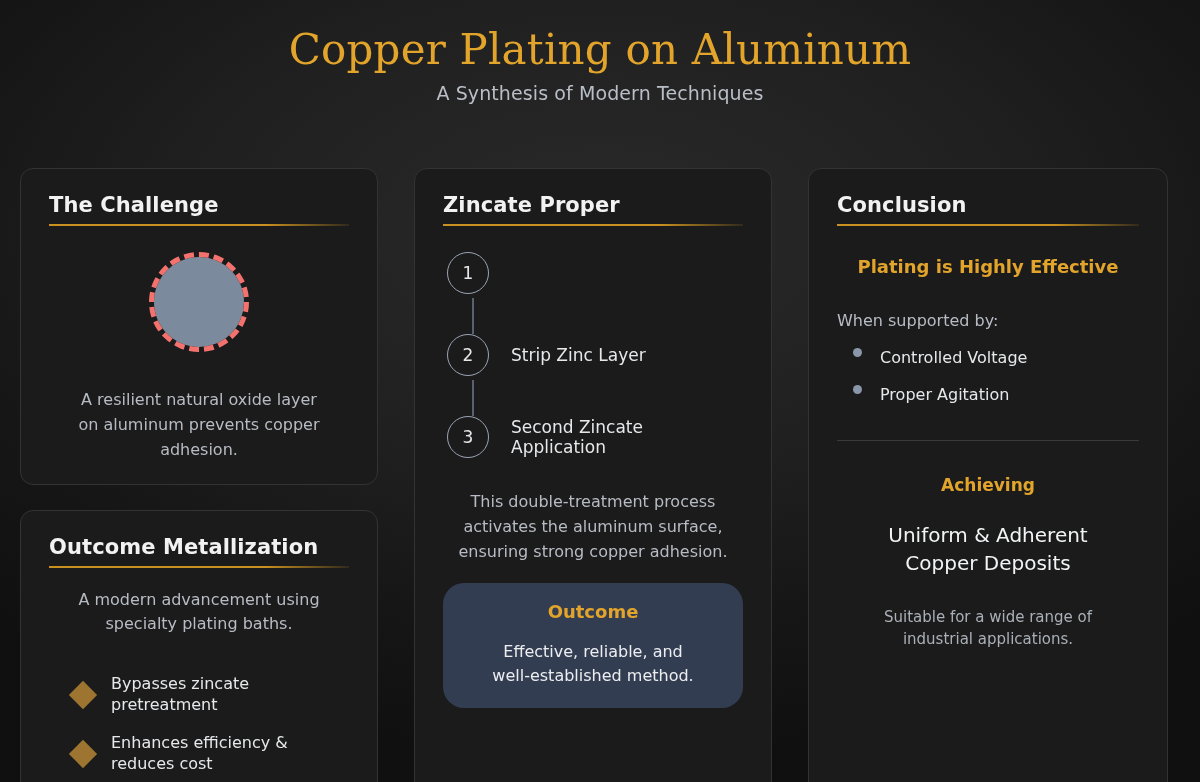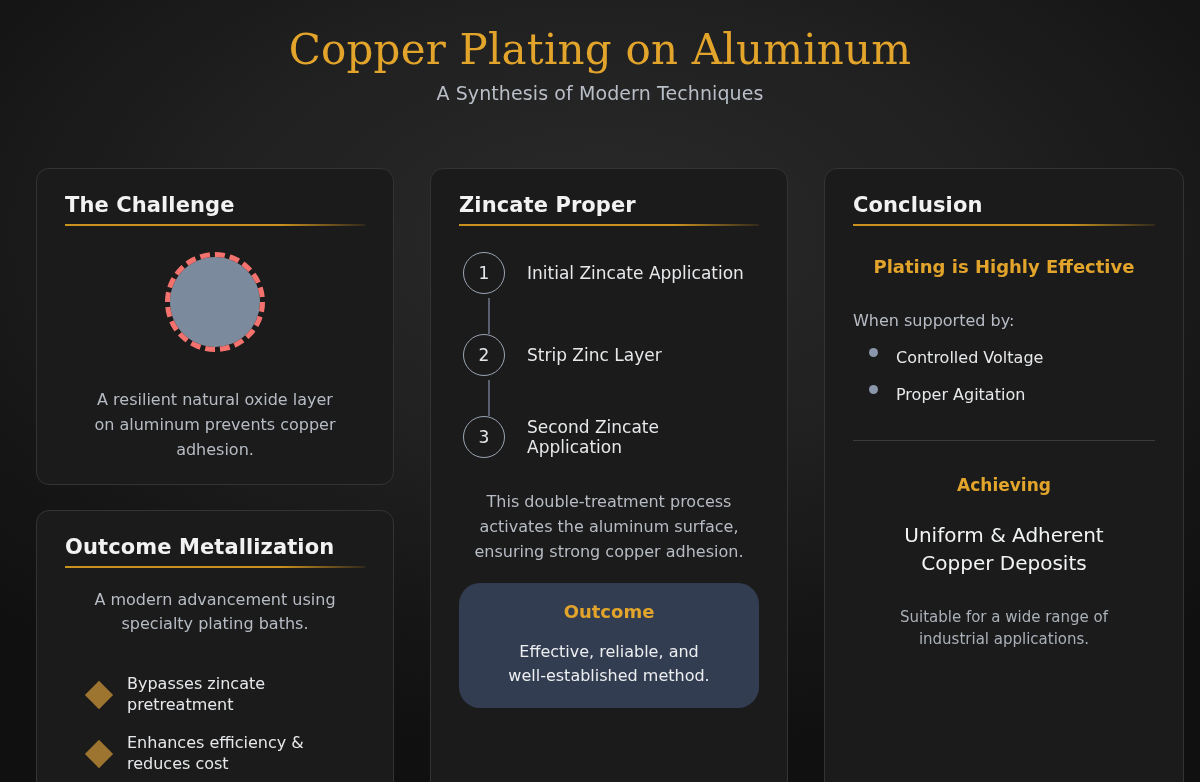--- a/index.html
+++ b/index.html
@@ -42,21 +42,21 @@
     margin-top: 9px;
     font-size: 19px;
     font-weight: 400;
     color: #b9bec7;
     letter-spacing: 0.1px;
   }
 
   
   .grid {
     position: absolute;
-    left: 36px;
+    left: 20px;
     top: 168px;
     width: 1128px;
     height: 568px;
     display: grid;
     grid-template-columns: 358px 358px 360px;
     gap: 0 36px;
   }
   .col {
     display: flex;
     flex-direction: column;
@@ -328,21 +328,20 @@
 
     <div class="col">
       <div class="card full">
         <div class="card-title">Zincate Proper</div>
         <div class="title-rule"></div>
 
         <div class="steps">
           <div class="step">
             <span class="step-num">1</span>
             <span class="step-connector"></span>
-            <span class="step-label">Initial Zincate Application</span>
           </div>
           <div class="step">
             <span class="step-num">2</span>
             <span class="step-connector"></span>
             <span class="step-label">Strip Zinc Layer</span>
           </div>
           <div class="step">
             <span class="step-num">3</span>
             <span class="step-label">Second Zincate Application</span>
           </div>

